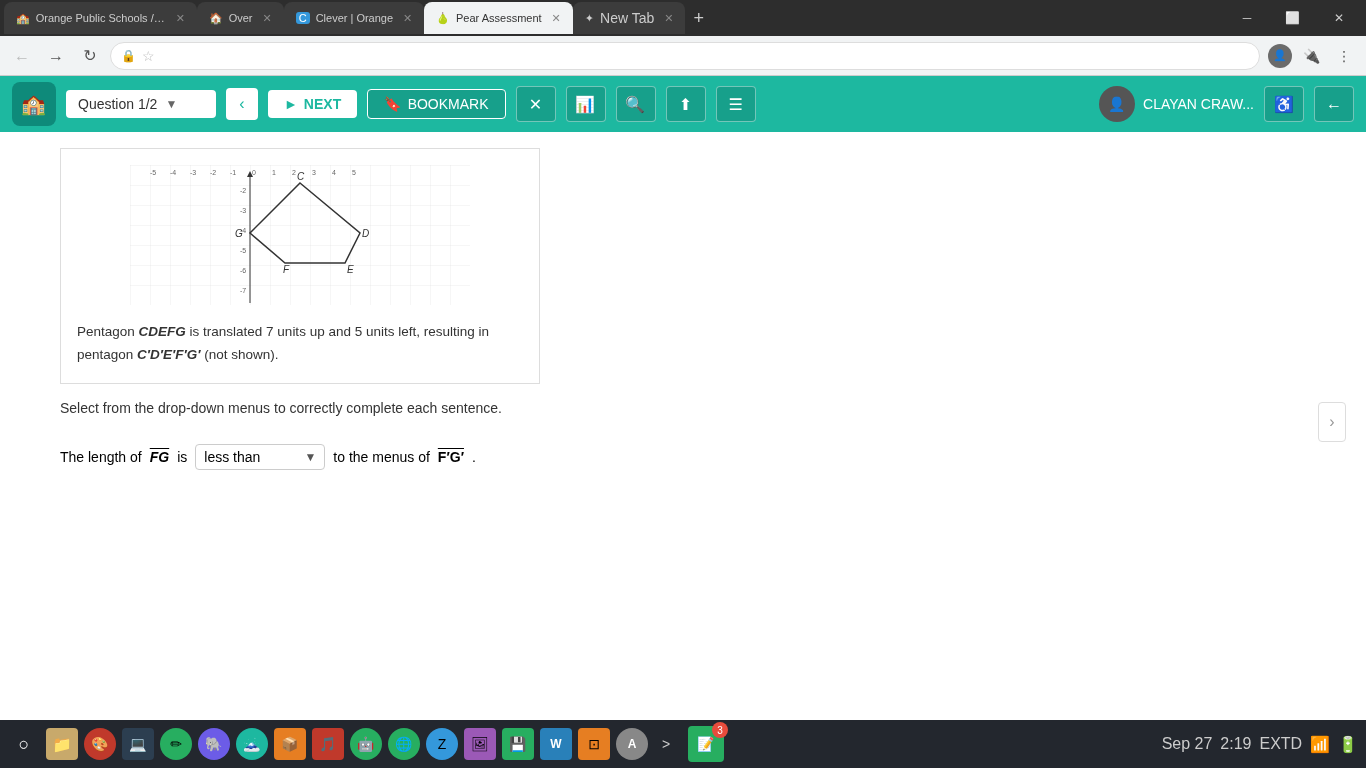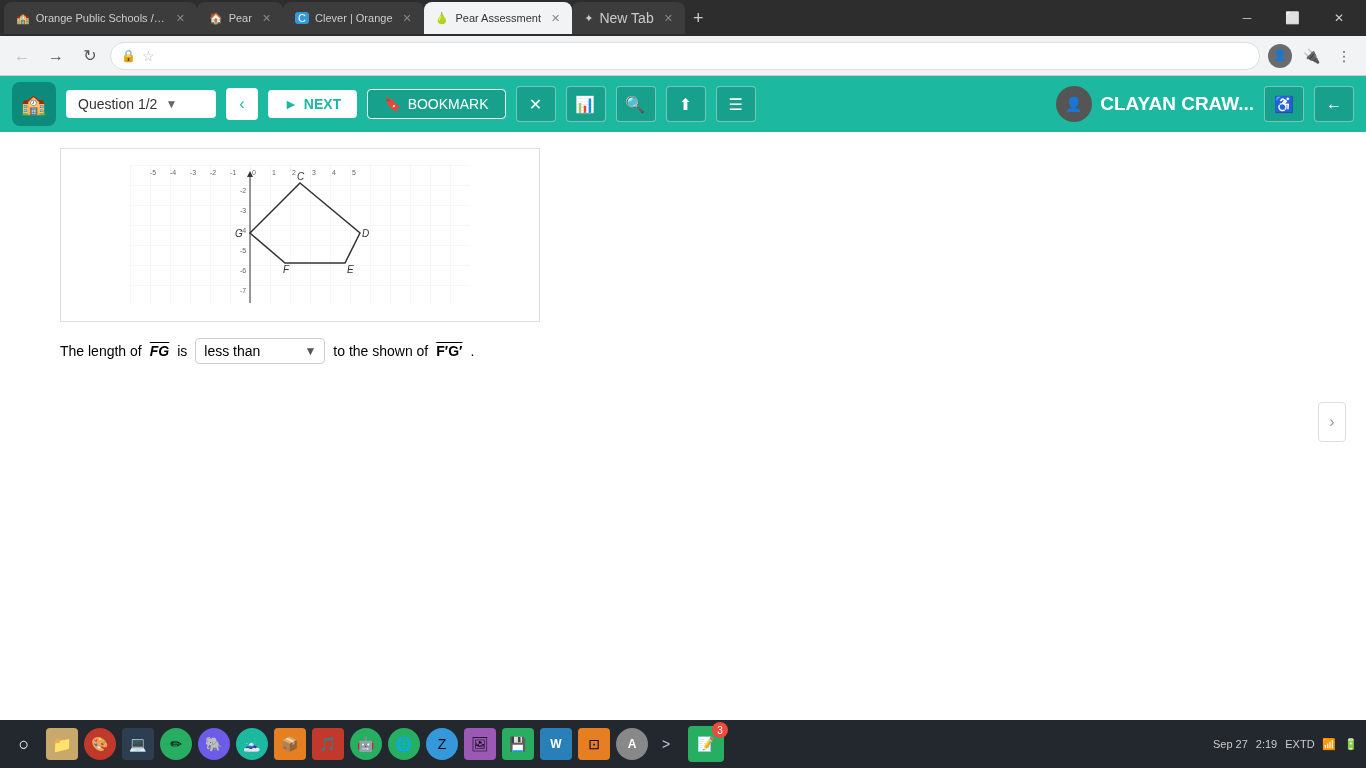--- a/index.html
+++ b/index.html
@@ -28,45 +28,45 @@
     .question-selector { display: flex; align-items: center; gap: 8px; }
     .question-dropdown { display: flex; align-items: center; background: white; border-radius: 4px; padding: 6px 12px; gap: 8px; cursor: pointer; font-size: 14px; color: #333; min-width: 150px; }
     .question-dropdown .chevron { color: #666; font-size: 12px; }
     .nav-arrow { background: white; border: none; color: #1db8a0; width: 32px; height: 32px; border-radius: 4px; font-size: 16px; cursor: pointer; display: flex; align-items: center; justify-content: center; }
     .next-btn { display: flex; align-items: center; gap: 6px; background: white; border: none; color: #1db8a0; padding: 6px 16px; border-radius: 4px; font-size: 14px; font-weight: bold; cursor: pointer; }
     .bookmark-btn { display: flex; align-items: center; gap: 6px; background: #17a08b; border: 1px solid white; color: white; padding: 6px 16px; border-radius: 4px; font-size: 14px; cursor: pointer; }
     .header-icon-btn { background: #17a08b; border: 1px solid rgba(255,255,255,0.4); color: white; width: 40px; height: 36px; border-radius: 4px; font-size: 16px; cursor: pointer; display: flex; align-items: center; justify-content: center; }
     .header-spacer { flex: 1; }
     .user-section { display: flex; align-items: center; gap: 8px; color: white; }
     .user-avatar { width: 36px; height: 36px; border-radius: 50%; background: #555; display: flex; align-items: center; justify-content: center; color: white; font-size: 14px; }
-    .user-name { font-size: 19px; font-weight: bold; }
+    .user-name { font-size: 14px; font-weight: normal; }
     .header-right-btn { background: #17a08b; border: 1px solid rgba(255,255,255,0.4); color: white; width: 40px; height: 36px; border-radius: 4px; font-size: 16px; cursor: pointer; display: flex; align-items: center; justify-content: center; }
 
     
     .taskbar { display: flex; align-items: center; height: 48px; background: #23272e; padding: 0 8px; gap: 6px; position: fixed; bottom: 0; width: 1366px; }
     .taskbar-icon { width: 32px; height: 32px; border-radius: 50%; display: flex; align-items: center; justify-content: center; cursor: pointer; font-size: 14px; color: white; }
-    .taskbar-right { margin-left: auto; display: flex; align-items: center; gap: 8px; color: #ccc; font-size: 11px; }
+    .taskbar-right { margin-left: auto; display: flex; align-items: center; gap: 8px; color: #ccc; font-size: 16px; }
 
     
     ::-webkit-scrollbar { width: 6px; }
     ::-webkit-scrollbar-track { background: #f1f1f1; }
     ::-webkit-scrollbar-thumb { background: #ccc; border-radius: 3px; }
   </style>
 </head>
 <body>
 
 <div class="tab-bar">
   <div class="tab">
     <span style="font-size:11px">🏫</span>
     <span style="font-size:11px; max-width:130px; overflow:hidden; white-space:nowrap; text-overflow:ellipsis;">Orange Public Schools / Over...</span>
     <span class="tab-close">✕</span>
   </div>
   <div class="tab">
     <span style="font-size:11px">🏠</span>
-    <span style="font-size:11px">Pear</span>
+    <span style="font-size:11px">Over</span>
     <span class="tab-close">✕</span>
   </div>
   <div class="tab">
     <span style="font-size:11px; background:#3498db; color:white; border-radius:3px; padding:0 3px;">C</span>
     <span style="font-size:11px">Clever | Orange</span>
     <span class="tab-close">✕</span>
   </div>
   <div class="tab active">
     <span style="font-size:11px">🍐</span>
     <span style="font-size:11px">Pear Assessment</span>
@@ -178,34 +178,38 @@
         <text x="167" y="15" font-size="10" font-style="italic" fill="#333">C</text>
         <text x="232" y="72" font-size="10" font-style="italic" fill="#333">D</text>
         <text x="217" y="108" font-size="10" font-style="italic" fill="#333">E</text>
         <text x="153" y="108" font-size="10" font-style="italic" fill="#333">F</text>
         <text x="105" y="72" font-size="10" font-style="italic" fill="#333">G</text>
 
         <line x1="120" y1="138" x2="120" y2="8" stroke="#333" stroke-width="1"></line>
         <polygon points="120,6 117,12 123,12" fill="#333"></polygon>
       </svg>
 
-    </div>
-
+      <div style="margin-top: 16px; font-size: 13.5px; color: #333; line-height: 1.7;">
+        <p>Pentagon <em style="font-style:italic; font-weight:bold;">CDEFG</em> is translated 7 units up and 5 units left, resulting in pentagon <em style="font-style:italic; font-weight:bold;">C′D′E′F′G′</em> (not shown).</p>
+      </div>
+    </div>
+
+    <p style="font-size: 14px; color: #333; margin-bottom: 28px;">Select from the drop-down menus to correctly complete each sentence.</p>
 
     <div style="display:flex; align-items:center; gap:8px; margin-bottom: 24px; font-size: 14px; flex-wrap: wrap;">
       <span>The length of</span>
       <span style="text-decoration:overline; font-style:italic; font-weight:bold;">FG</span>
       <span>is</span>
 
       <div style="display:flex; align-items:center; border: 1px solid #ccc; border-radius: 4px; padding: 4px 8px; background: white; cursor:pointer; gap: 6px; min-width: 130px;">
         <span>less than</span>
         <span style="color:#555; font-size:12px; margin-left:auto;">▼</span>
       </div>
 
-      <span>to the shown of</span>
+      <span>to the menus of</span>
       <span style="text-decoration:overline; font-weight:bold;">F′G′</span>
       <span>.</span>
     </div>
 
 
   </div>
 
   <div style="position:absolute; right: 20px; top: 50%; transform: translateY(-50%);">
     <button style="background: none; border: 1px solid #ddd; border-radius: 4px; width: 28px; height: 40px; font-size: 16px; color: #999; cursor: pointer; display:flex; align-items:center; justify-content:center;">›</button>
   </div>

